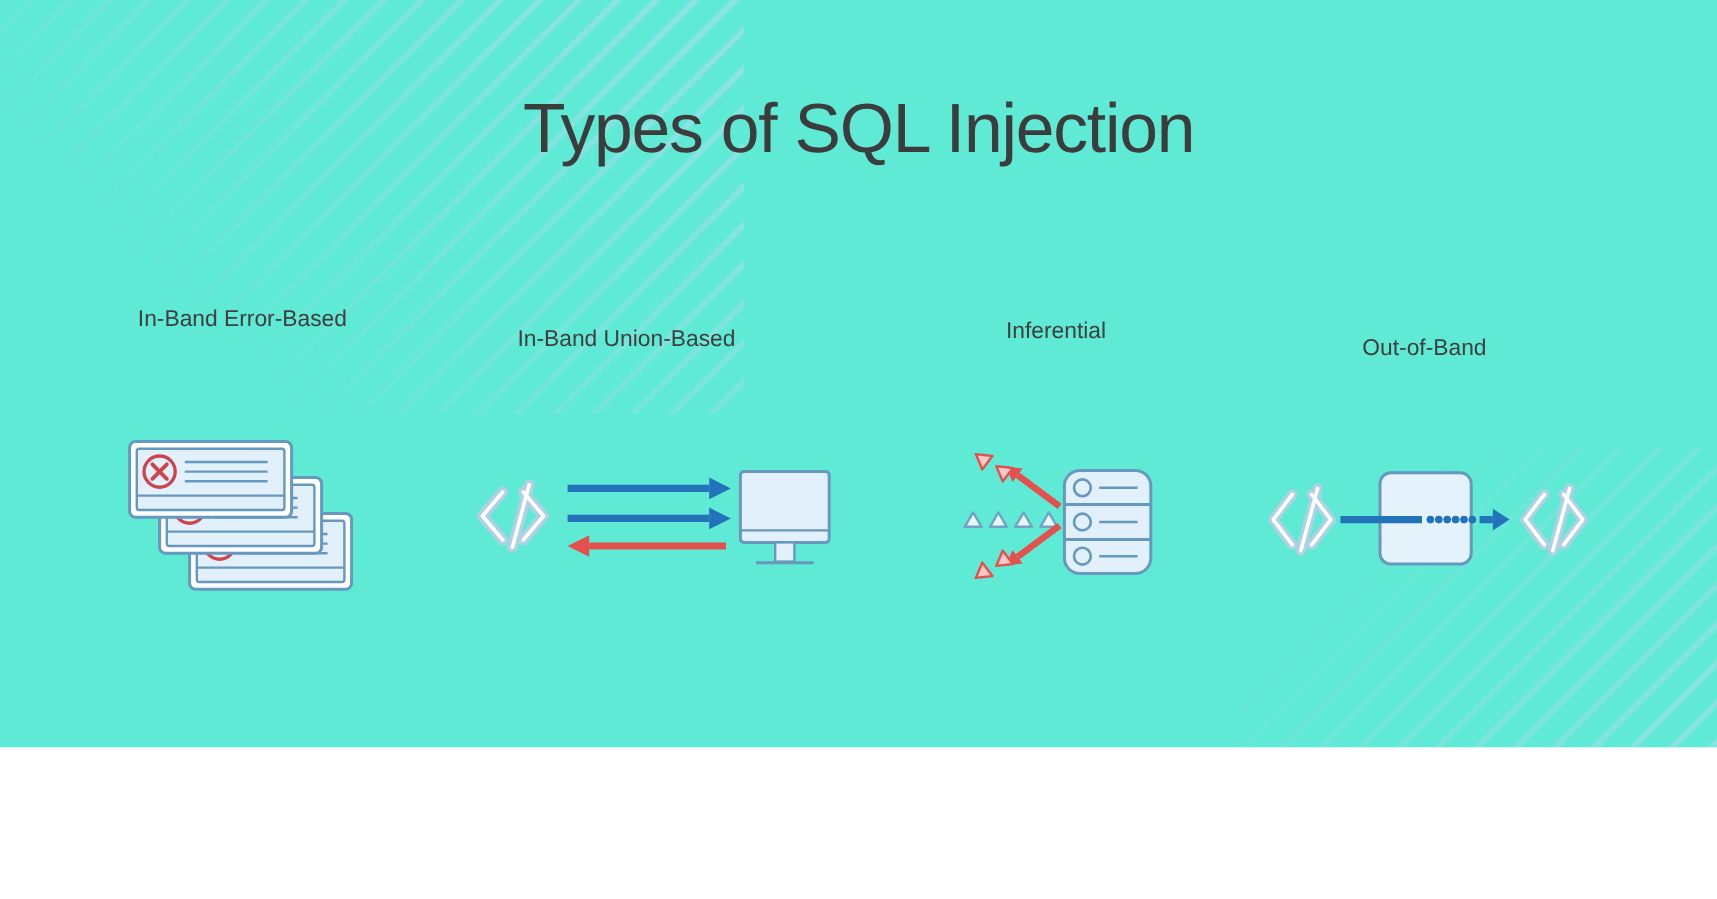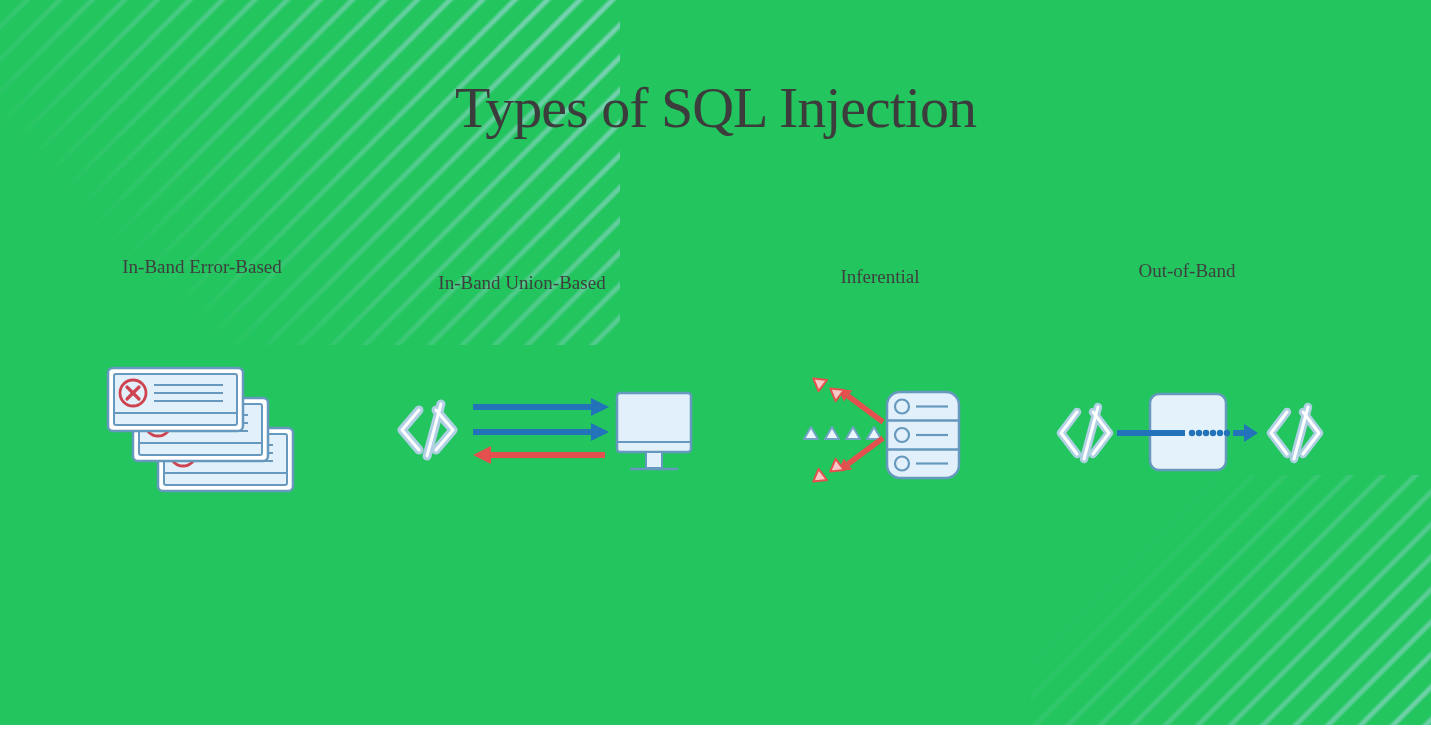--- a/index.html
+++ b/index.html
@@ -1,19 +1,19 @@
 <!DOCTYPE html>
 <html><head>
 <meta charset="utf-8">
 <style>
   html,body { margin:0; padding:0; }
   .canvas {
-    position:relative; width:1431px; height:725px;
-    background:#22c55e; overflow:hidden;
-    font-family:Liberation Serif, serif;
+    position:relative; width:1431px; height:623px;
+    background:#5eead4; overflow:hidden;
+    font-family:Liberation Sans, sans-serif;
   }
   .stripes { position:absolute; pointer-events:none; }
   .stripes-tl {
     left:0; top:0; width:620px; height:345px;
     background:repeating-linear-gradient(135deg,
       rgba(255,255,255,0) 0px, rgba(255,255,255,0) 15px,
       rgba(186,219,242,0.55) 18px, rgba(186,219,242,0.55) 20px,
       rgba(255,255,255,0) 23px);
     -webkit-mask-image:linear-gradient(225deg, #000 8%, transparent 80%);
     mask-image:linear-gradient(225deg, #000 8%, transparent 80%);
@@ -44,21 +44,21 @@
 <div class="canvas">
 
   <div class="stripes stripes-tl"></div>
   <div class="stripes stripes-br"></div>
 
   <h1 class="title">Types of SQL Injection</h1>
 
   <div class="label" style="left:202px; top:256px">In-Band Error-Based</div>
   <div class="label" style="left:522px; top:272px">In-Band Union-Based</div>
   <div class="label" style="left:880px; top:266px">Inferential</div>
-  <div class="label" style="left:1187px; top:260px">Out-of-Band</div>
+  <div class="label" style="left:1187px; top:280px">Out-of-Band</div>
 
   <svg class="icon" style="left:103px; top:358px" width="200" height="140" viewBox="0 0 200 140">
     <g transform="translate(55,70)">
       <rect x="0" y="0" width="135" height="63" rx="5" fill="#ffffff" stroke="#6699bd" stroke-width="2.5"></rect>
       <rect x="6" y="6" width="123" height="51" rx="2" fill="#e1f0fa" stroke="#6699bd" stroke-width="2"></rect>
       <line x1="6" y1="45" x2="129" y2="45" stroke="#6699bd" stroke-width="2"></line>
       <circle cx="25" cy="25" r="13" fill="none" stroke="#ce4350" stroke-width="2.8"></circle>
       <line x1="19" y1="19" x2="31" y2="31" stroke="#ce4350" stroke-width="3.2" stroke-linecap="round"></line>
       <line x1="31" y1="19" x2="19" y2="31" stroke="#ce4350" stroke-width="3.2" stroke-linecap="round"></line>
       <line x1="46" y1="17" x2="115" y2="17" stroke="#6699bd" stroke-width="2"></line>

